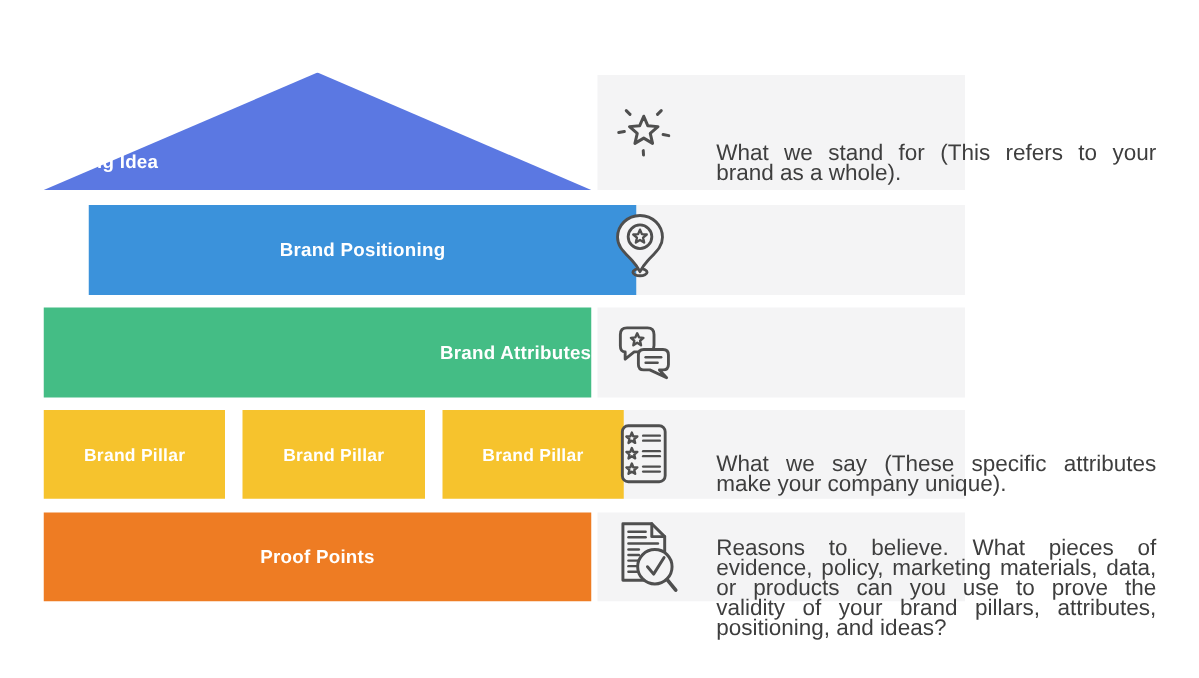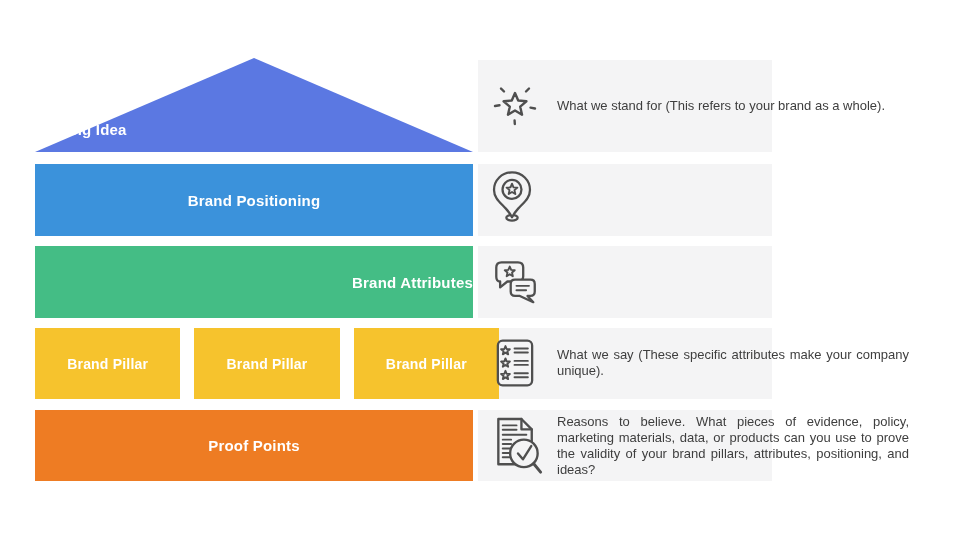--- a/index.html
+++ b/index.html
@@ -13,21 +13,21 @@
   .tri-wrap polygon{fill:var(--big-idea);}
   .tri-label{
     position:absolute;left:35px;top:121px;width:438px;text-align:left;
     color:#fff;font-size:15px;font-weight:bold;letter-spacing:.2px;
   }
   .band{
     position:absolute;left:35px;width:438px;height:72px;
     display:flex;align-items:center;justify-content:center;
     color:#fff;font-size:15px;font-weight:bold;letter-spacing:.2px;
   }
-  .band-positioning{top:164px;background:var(--positioning);}
+  .band-positioning{top:164px;background:var(--positioning);margin-left:36px;}
   .band-attributes{top:246px;background:var(--attributes);justify-content:flex-end;}
   .band-proof{top:410px;height:71px;background:var(--proof);}
   .pillar-row{
     position:absolute;left:35px;top:328px;width:464px;height:71px;
     display:flex;gap:14px;
   }
   .pillar{
     flex:1;background:var(--pillar);color:#fff;
     display:flex;align-items:center;justify-content:center;
     font-size:14px;font-weight:bold;letter-spacing:.2px;
@@ -39,22 +39,22 @@
   .s3{top:246px;height:72px;}
   .s4{top:328px;height:71px;}
   .s5{top:410px;height:71px;}
   .licon{position:absolute;}
   .licon svg{display:block;width:100%;height:100%;}
   .ln{fill:none;stroke:var(--icon);stroke-width:2.4;stroke-linecap:round;stroke-linejoin:round;}
   .fl{fill:var(--row-bg);stroke:var(--icon);stroke-width:2.4;stroke-linecap:round;stroke-linejoin:round;}
   .thin{stroke-width:2;}
   .thick{stroke-width:3;}
   .note{
-    position:absolute;left:557px;width:352px;margin:0;
-    color:var(--text);font-size:13px;line-height:16px;text-align:justify;
+    position:absolute;left:557px;width:352px;margin:16px;
+    color:var(--text);font-size:18px;line-height:16px;text-align:justify;
   }
   .n1{top:98px;}
   .n2{top:181px;}
   .n3{top:263px;}
   .n4{top:347px;}
   .n5{top:414px;}
 </style>
 </head>
 <body>
 

